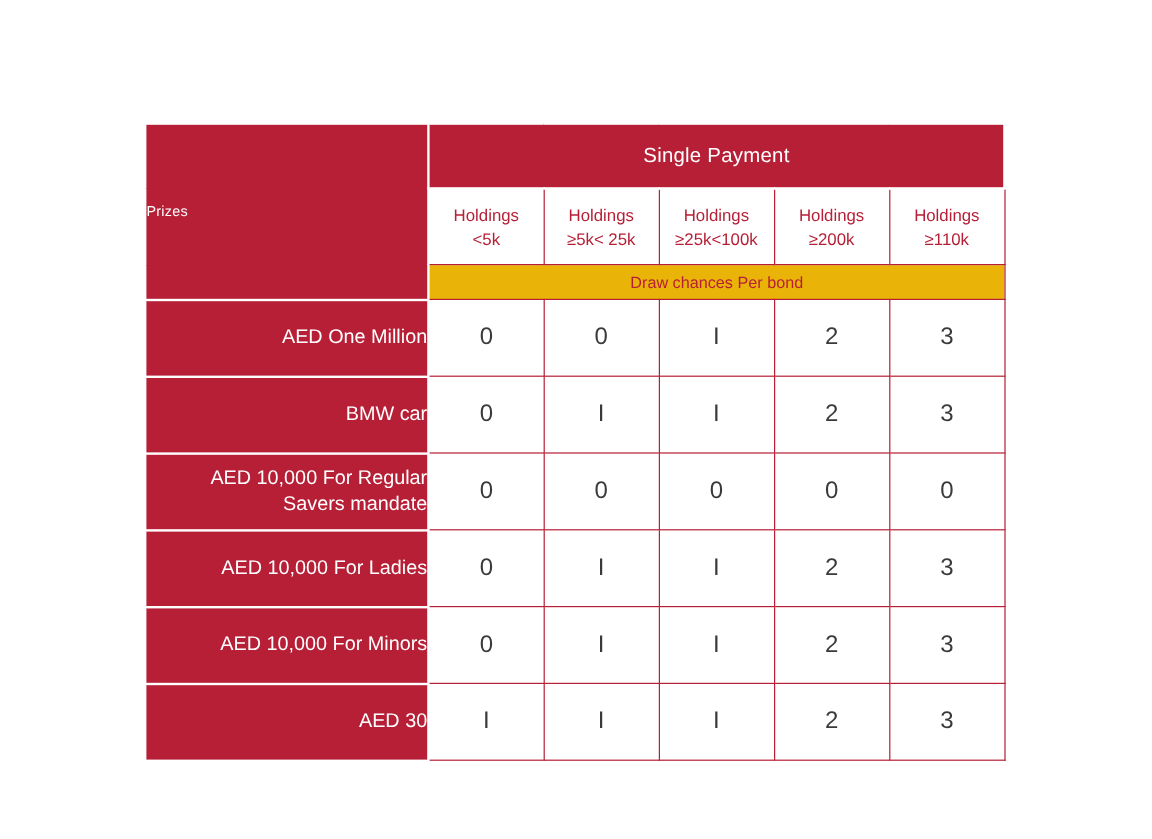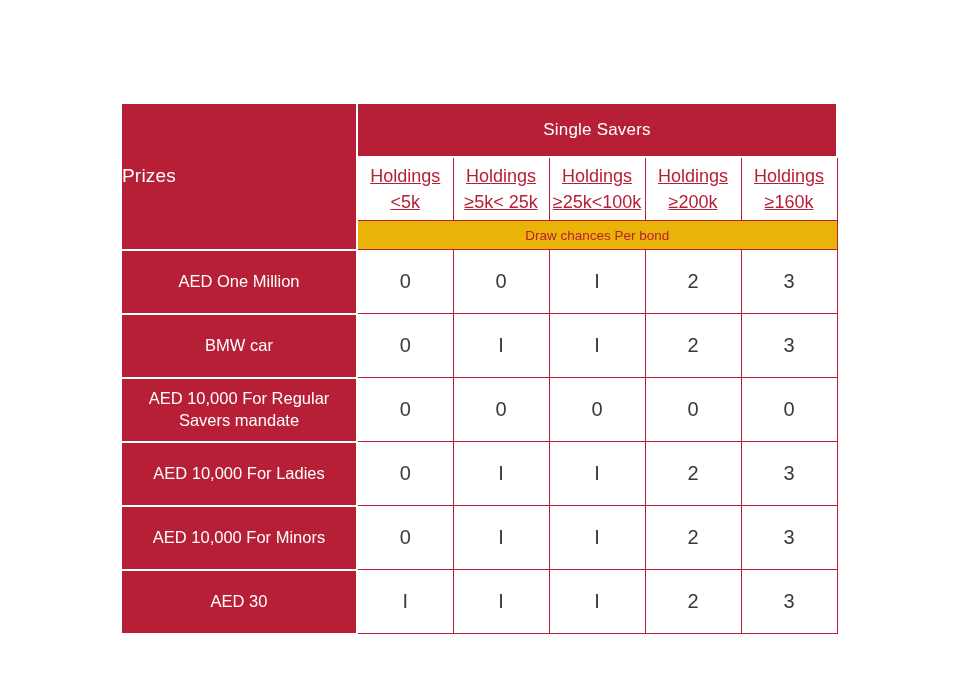--- a/index.html
+++ b/index.html
@@ -37,57 +37,56 @@
   }
   
   .red {
     background: #b61f36;
     color: #ffffff;
   }
   .prizes-head {
     vertical-align: middle;
     text-align: left;
     padding-left: 16px;
-    font-size: 19px;
+    font-size: 12px;
     font-weight: 400;
     letter-spacing: 0.2px;
   }
   .single-payment {
     text-align: center;
     font-size: 17px;
     height: 52px;
     font-weight: 400;
     letter-spacing: 0.2px;
   }
   .holdings {
     background: #ffffff;
     color: #b61f36;
     text-align: center;
-    font-size: 18px;
+    font-size: 14px;
     line-height: 1.45;
     height: 62px;
     vertical-align: middle;
     border-color: #b61f36 !important;
     border-width: 1px !important;
-    text-decoration: underline;
   }
   .draw-chances {
     background: #eab308;
     color: #b61f36;
     text-align: center;
     font-size: 13.5px;
     height: 28px;
     vertical-align: middle;
     border-color: #b61f36 !important;
     border-width: 1px !important;
   }
   .prize-label {
     background: #b61f36;
     color: #ffffff;
-    text-align: center;
+    text-align: right;
     vertical-align: middle;
     padding-left: 16px;
     padding-right: 8px;
     font-size: 16.5px;
     line-height: 1.3;
     height: 62px;
   }
   .val {
     background: #ffffff;
     color: #3a3a3a;
@@ -110,42 +109,42 @@
         <col class="col-prizes">
         <col class="col-h">
           <col class="col-h">
           <col class="col-h">
           <col class="col-h">
           <col class="col-h">
       </colgroup>
       <tbody>
         <tr>
           <td class="red prizes-head" rowspan="3">Prizes</td>
-          <td class="red single-payment" colspan="5">Single Savers</td>
+          <td class="red single-payment" colspan="5">Single Payment</td>
         </tr>
         <tr>
           <td class="holdings">
             <div>Holdings</div>
             <div>&lt;5k</div>
           </td>
           <td class="holdings">
             <div>Holdings</div>
             <div>≥5k&lt; 25k</div>
           </td>
           <td class="holdings">
             <div>Holdings</div>
             <div>≥25k&lt;100k</div>
           </td>
           <td class="holdings">
             <div>Holdings</div>
             <div>≥200k</div>
           </td>
           <td class="holdings">
             <div>Holdings</div>
-            <div>≥160k</div>
+            <div>≥110k</div>
           </td>
         </tr>
         <tr>
           <td class="draw-chances" colspan="5">Draw chances Per bond</td>
         </tr>
 
         <tr>
           <td class="prize-label">AED One Million</td>
           <td class="val">0</td>
           <td class="val">0</td>

